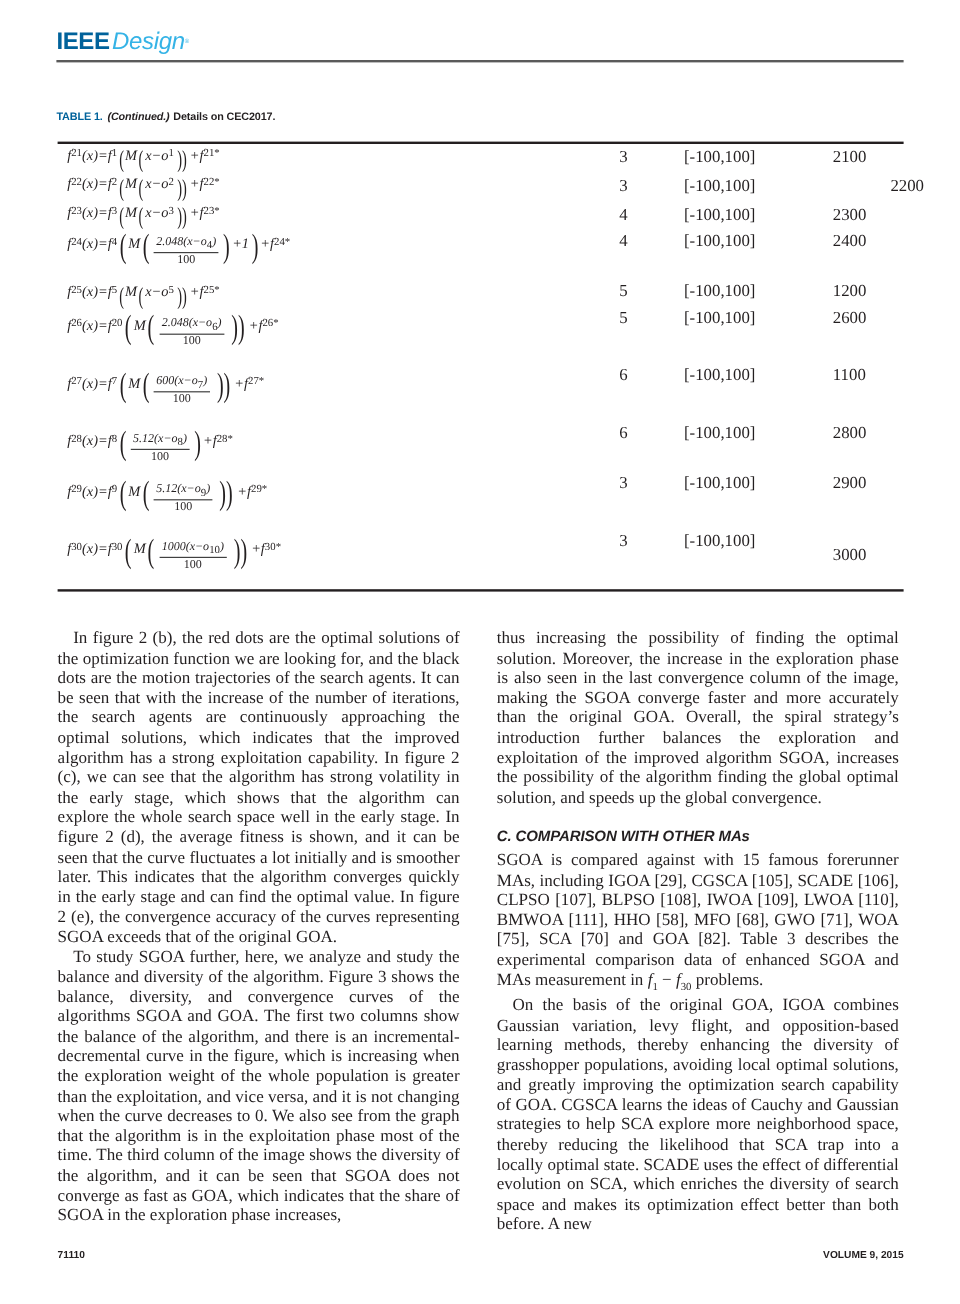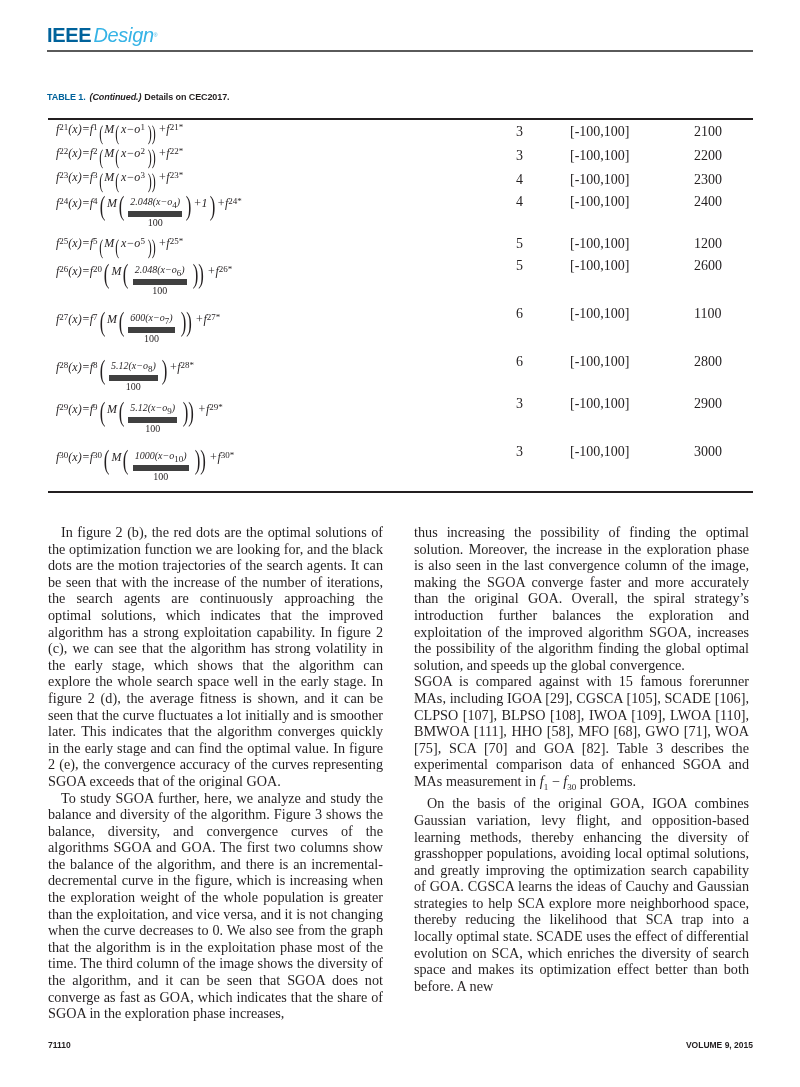--- a/index.html
+++ b/index.html
@@ -22,21 +22,21 @@
   .caption .cap-text { color:#231f20; margin-left:3px; }
 
   .table-rule { position:absolute; left:48px; width:705px; height:1.5px; background:#231f20; }
 
   
   .trow { position:absolute; left:48px; width:705px; font-family:"Liberation Serif", serif; font-size:14px; }
   .formula { position:absolute; left:8px; font-family:"Liberation Serif", serif; font-style:italic; font-size:12px; white-space:nowrap; display:flex; align-items:flex-start; }
   .formula sub { font-size:9px; font-style:normal; }
   .formula .up { font-size:9px; vertical-align:super; font-style:normal; }
   .frac { display:inline-flex; flex-direction:column; align-items:center; font-size:10px; margin:0 2px; vertical-align:middle; }
-  .frac .num { border-bottom:6px solid #404040; padding:0 2px; line-height:12px;font-family:Liberation Serif, serif; }
+  .frac .num { border-bottom:1px solid #404040; padding:0 2px; line-height:12px;font-family:Liberation Serif, serif; }
   .frac .den { line-height:12px; font-style:normal; }
   .bigp { font-size:28px; font-style:normal; font-weight:lighter; line-height:20px; transform:scaleX(0.6); display:inline-block; }
   .midp { font-size:20px; font-style:normal; font-weight:lighter; transform:scaleX(0.6); display:inline-block; }
   .cell-d { position:absolute; left:468px; width:20px; text-align:left; }
   .cell-r { position:absolute; left:522px; }
   .cell-f { position:absolute; left:646px; }
 
   
   .col { position:absolute; top:524px; width:335px; font-family:"Liberation Serif", serif; font-size:14.2px; line-height:16.6px; text-align:justify; color:#231f20; }
   .col p { margin:0; text-indent:0; }
@@ -68,21 +68,21 @@
     <div class="formula" style="top:0;">f<sub>21</sub>(x)=f<sub>1</sub><span class="midp">(</span>M<span class="midp">(</span>x−o<sub>1</sub><span class="midp">))</span>+f<sub>21</sub><span class="up">*</span></div>
     <span class="cell-d" style="top:2px;">3</span>
     <span class="cell-r" style="top:2px;">[-100,100]</span>
     <span class="cell-f" style="top:2px;">2100</span>
   </div>
 
   <div class="trow" style="top:146px; height:22px;">
     <div class="formula" style="top:0;">f<sub>22</sub>(x)=f<sub>2</sub><span class="midp">(</span>M<span class="midp">(</span>x−o<sub>2</sub><span class="midp">))</span>+f<sub>22</sub><span class="up">*</span></div>
     <span class="cell-d" style="top:2px;">3</span>
     <span class="cell-r" style="top:2px;">[-100,100]</span>
-    <span class="cell-f" style="top:2px;">2200</span>
+    <span class="cell-f" style="top:2px;margin-left:48px;">2200</span>
   </div>
 
   <div class="trow" style="top:170px; height:22px;">
     <div class="formula" style="top:0;">f<sub>23</sub>(x)=f<sub>3</sub><span class="midp">(</span>M<span class="midp">(</span>x−o<sub>3</sub><span class="midp">))</span>+f<sub>23</sub><span class="up">*</span></div>
     <span class="cell-d" style="top:2px;">4</span>
     <span class="cell-r" style="top:2px;">[-100,100]</span>
     <span class="cell-f" style="top:2px;">2300</span>
   </div>
 
   <div class="trow" style="top:194px; height:40px;">
@@ -142,32 +142,33 @@
     <span class="cell-f" style="top:0;">2900</span>
   </div>
 
   <div class="trow" style="top:444px; height:48px;">
     <div class="formula" style="top:6px;">f<sub>30</sub>(x)=f<sub>30</sub><span class="bigp">(</span>M<span class="bigp">(</span><span class="frac">
           <span class="num">1000(x−o<sub>10</sub>)</span>
           <span class="den">100</span>
         </span><span class="bigp">))</span>+f<sub>30</sub><span class="up">*</span></div>
     <span class="cell-d" style="top:0;">3</span>
     <span class="cell-r" style="top:0;">[-100,100]</span>
-    <span class="cell-f" style="top:0;">3000</span>
+    <span class="cell-f" style="top:12px;">3000</span>
   </div>
 
   <div class="table-rule" style="top:491px;"></div>
 
   <div class="col col-left">
     <p class="indent">In figure 2 (b), the red dots are the optimal solutions of the optimization function we are looking for, and the black dots are the motion trajectories of the search agents. It can be seen that with the increase of the number of iterations, the search agents are continuously approaching the optimal solutions, which indicates that the improved algorithm has a strong exploitation capability. In figure 2 (c), we can see that the algorithm has strong volatility in the early stage, which shows that the algorithm can explore the whole search space well in the early stage. In figure 2 (d), the average fitness is shown, and it can be seen that the curve fluctuates a lot initially and is smoother later. This indicates that the algorithm converges quickly in the early stage and can find the optimal value. In figure 2 (e), the convergence accuracy of the curves representing SGOA exceeds that of the original GOA.</p>
     <p class="indent">To study SGOA further, here, we analyze and study the balance and diversity of the algorithm. Figure 3 shows the balance, diversity, and convergence curves of the algorithms SGOA and GOA. The first two columns show the balance of the algorithm, and there is an incremental-decremental curve in the figure, which is increasing when the exploration weight of the whole population is greater than the exploitation, and vice versa, and it is not changing when the curve decreases to 0. We also see from the graph that the algorithm is in the exploitation phase most of the time. The third column of the image shows the diversity of the algorithm, and it can be seen that SGOA does not converge as fast as GOA, which indicates that the share of SGOA in the exploration phase increases,</p>
   </div>
 
   <div class="col col-right">
     <p>thus increasing the possibility of finding the optimal solution. Moreover, the increase in the exploration phase is also seen in the last convergence column of the image, making the SGOA converge faster and more accurately than the original GOA. Overall, the spiral strategy’s introduction further balances the exploration and exploitation of the improved algorithm SGOA, increases the possibility of the algorithm finding the global optimal solution, and speeds up the global convergence.</p>
+    <div class="sec-head">C. COMPARISON WITH OTHER MAs</div>
     <p><span>SGOA is compared against with 15 famous forerunner MAs, including IGOA [29], CGSCA [105], SCADE [106], CLPSO [107], BLPSO [108], IWOA [109], LWOA [110], BMWOA [111], HHO [58], MFO [68], GWO [71], WOA [75], SCA [70] and GOA [82]. Table 3 describes the experimental comparison data of enhanced SGOA and MAs measurement in </span><i>f</i><sub style="font-size:9px;">1</sub><span> − </span><i>f</i><sub style="font-size:9px;">30</sub><span> problems.</span></p>
     <p class="indent">On the basis of the original GOA, IGOA combines Gaussian variation, levy flight, and opposition-based learning methods, thereby enhancing the diversity of grasshopper populations, avoiding local optimal solutions, and greatly improving the optimization search capability of GOA. CGSCA learns the ideas of Cauchy and Gaussian strategies to help SCA explore more neighborhood space, thereby reducing the likelihood that SCA trap into a locally optimal state. SCADE uses the effect of differential evolution on SCA, which enriches the diversity of search space and makes its optimization effect better than both before. A new</p>
   </div>
 
   <div class="footer-left">71110</div>
   <div class="footer-right">VOLUME 9, 2015</div>
 
 </div>
 
 </body></html>

